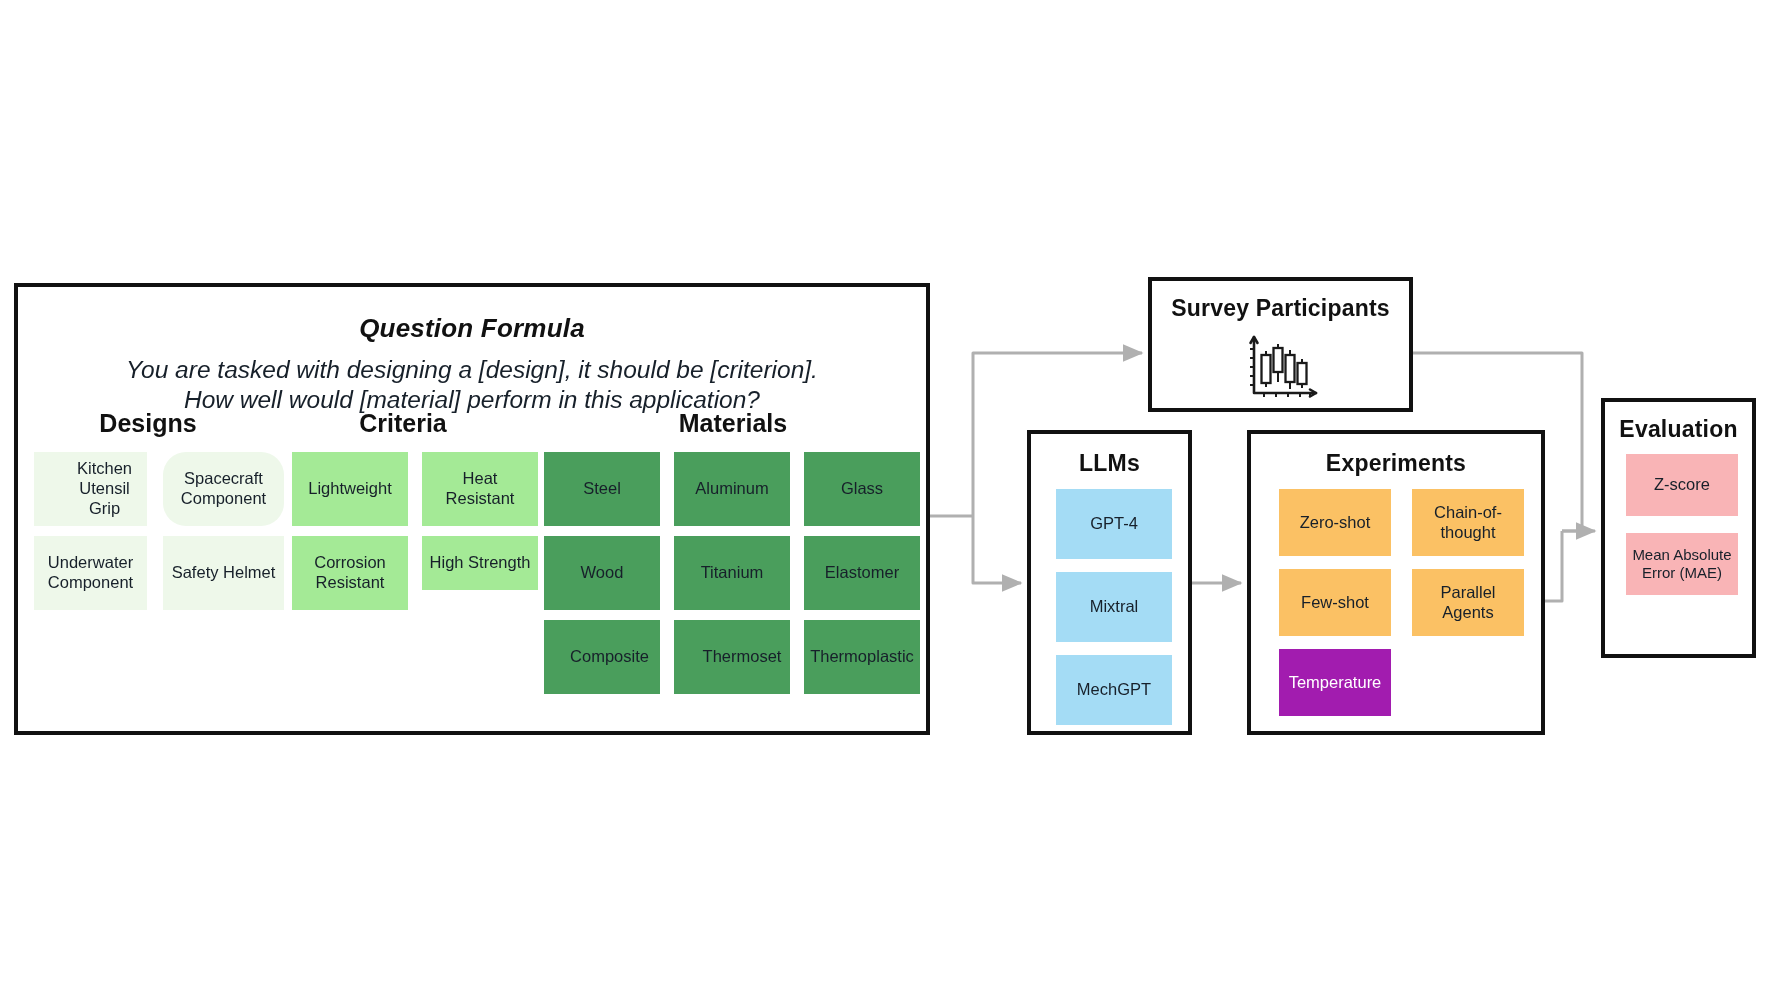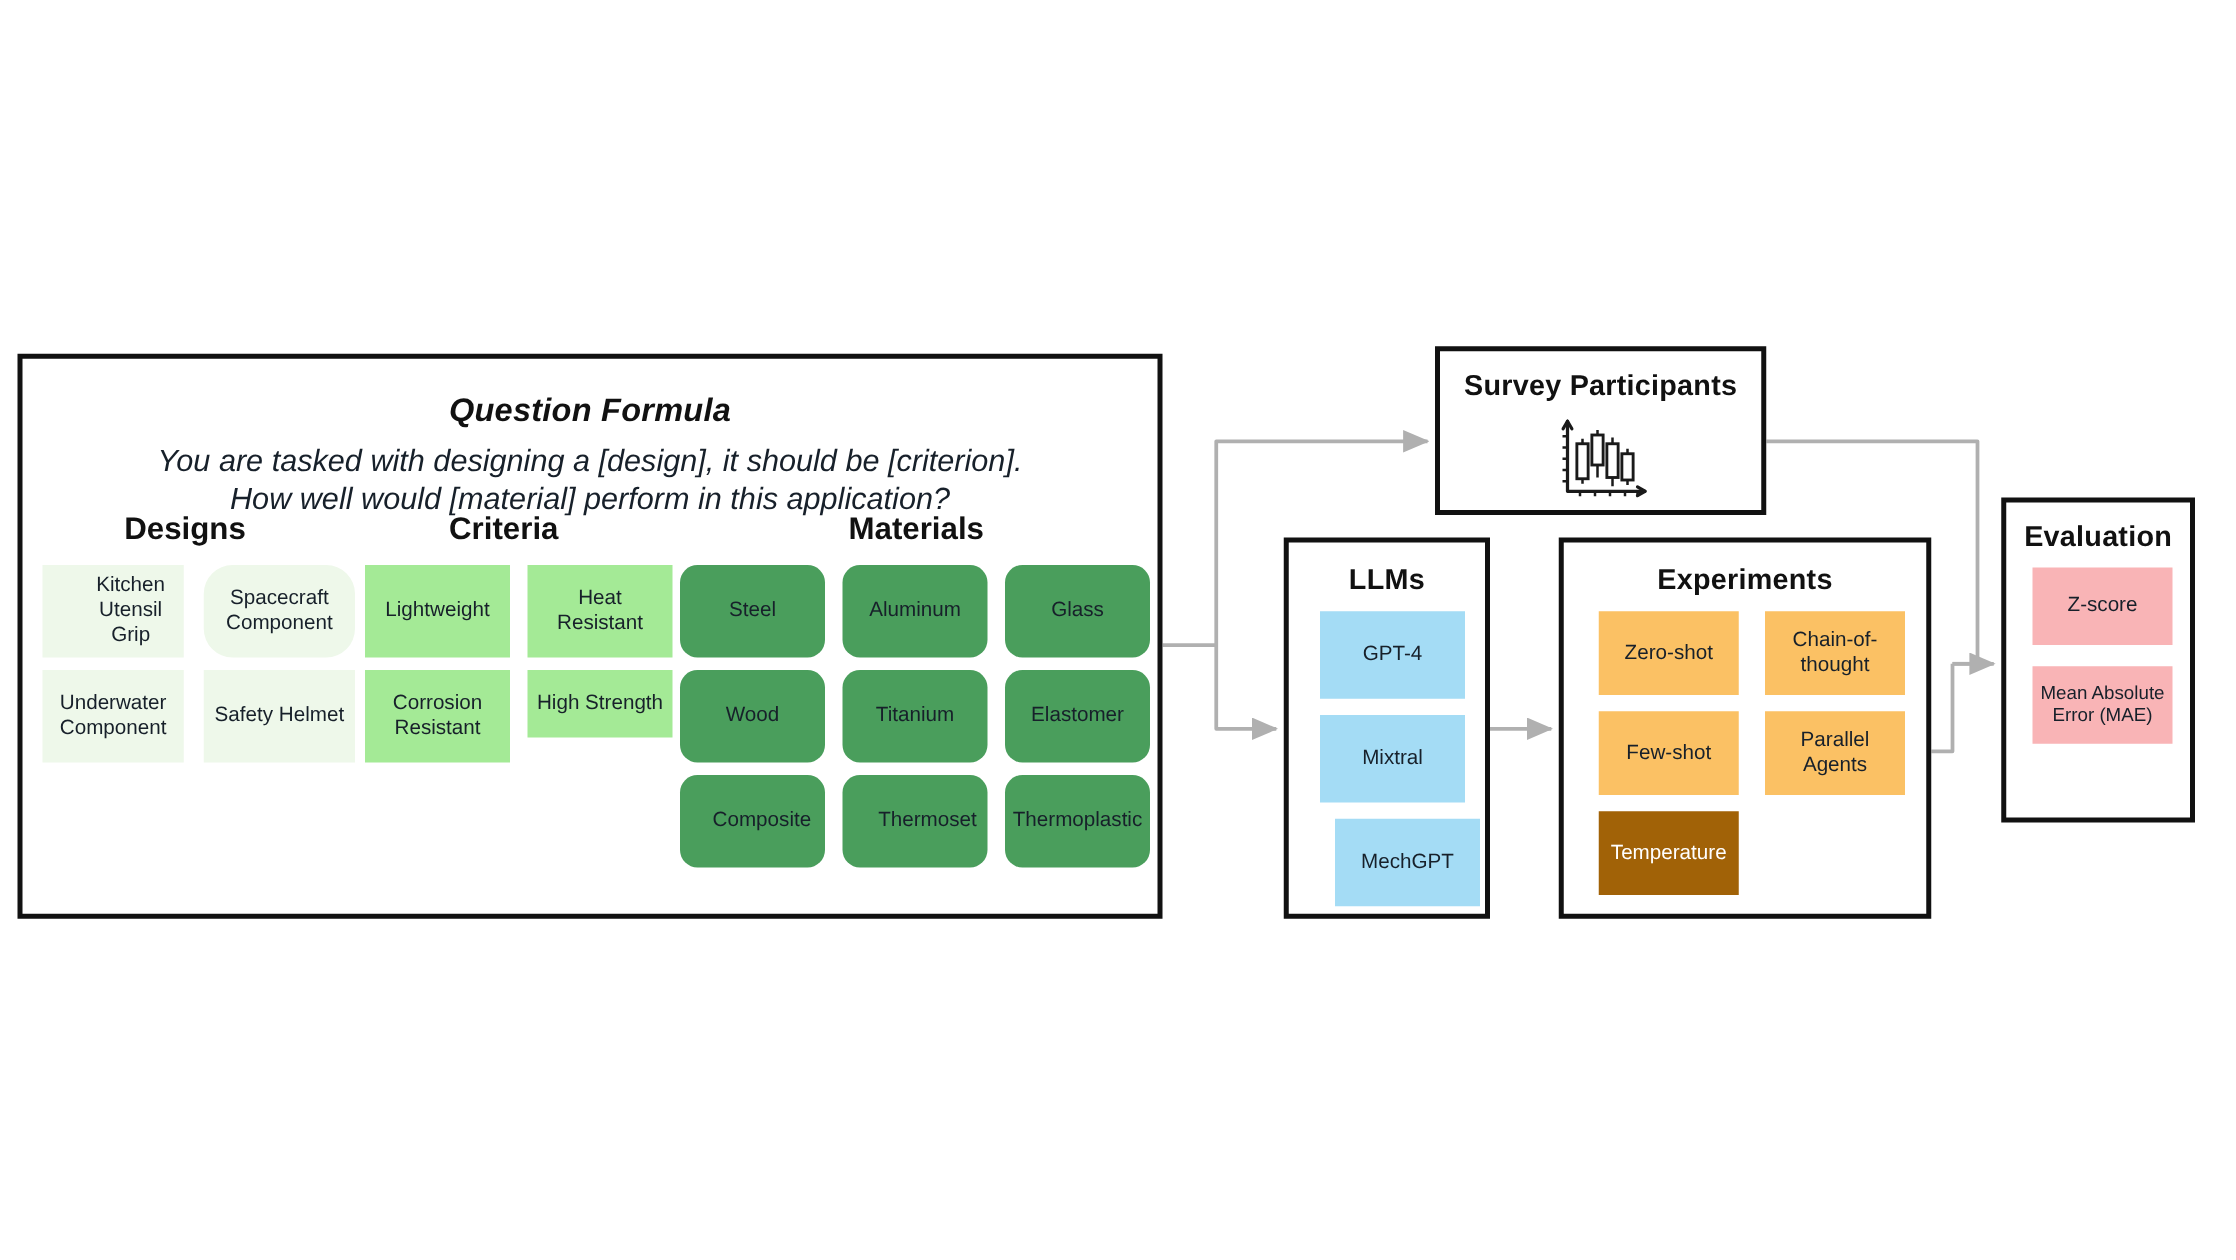--- a/index.html
+++ b/index.html
@@ -61,24 +61,24 @@
     align-items: center;
     justify-content: center;
     text-align: center;
     line-height: 1.2;
     font-size: 16.5px;
     color: #17202a;
     padding: 2px 4px;
   }
   .cell.design   { background: #EEF8EA; }
   .cell.criteria { background: #A4EA96; }
-  .cell.material { background: #4A9E5C; border-radius: 14px; }
+  .cell.material { background: #4A9E5C; }
   .cell.llm      { background: #A4DCF5; }
   .cell.exp      { background: #FBC164; }
-  .cell.temp     { background: #a16207; color: #ffffff; }
+  .cell.temp     { background: #a21caf; color: #ffffff; }
   .cell.eval     { background: #F9B4B6; }
 
   
   #survey-panel { left: 1148px; top: 277px; width: 265px; height: 135px; }
   #survey-title { top: 14px; font-size: 23px; }
   #survey-icon {
     position: absolute;
     left: 50%;
     transform: translateX(-50%);
     top: 52px;
@@ -186,21 +186,21 @@
 
       <path d="M60,26 L60,55" stroke="#1a1a1a" stroke-width="2"></path>
       <rect x="55.5" y="30" width="9" height="21" fill="#ffffff" stroke="#1a1a1a" stroke-width="2.3"></rect>
     </svg>
   </div>
 
   <div id="llms-panel" class="outline-box">
     <div id="llms-title" class="panel-title">LLMs</div>
     <div class="cell llm" style="left:25px; top:55px; width:116px; height:70px;">GPT-4</div>
     <div class="cell llm" style="left:25px; top:138px; width:116px; height:70px;">Mixtral</div>
-    <div class="cell llm" style="left:25px; top:221px; width:116px; height:70px;margin-left:12px;">MechGPT</div>
+    <div class="cell llm" style="left:25px; top:221px; width:116px; height:70px;">MechGPT</div>
   </div>
 
   <div id="experiments-panel" class="outline-box">
     <div id="experiments-title" class="panel-title">Experiments</div>
     <div class="cell exp" style="left:28px; top:55px; width:112px; height:67px;">Zero-shot</div>
     <div class="cell exp" style="left:161px; top:55px; width:112px; height:67px;">Chain-of-thought</div>
     <div class="cell exp" style="left:28px; top:135px; width:112px; height:67px;">Few-shot</div>
     <div class="cell exp" style="left:161px; top:135px; width:112px; height:67px;">Parallel Agents</div>
     <div class="cell temp" style="left:28px; top:215px; width:112px; height:67px;">Temperature</div>
   </div>

